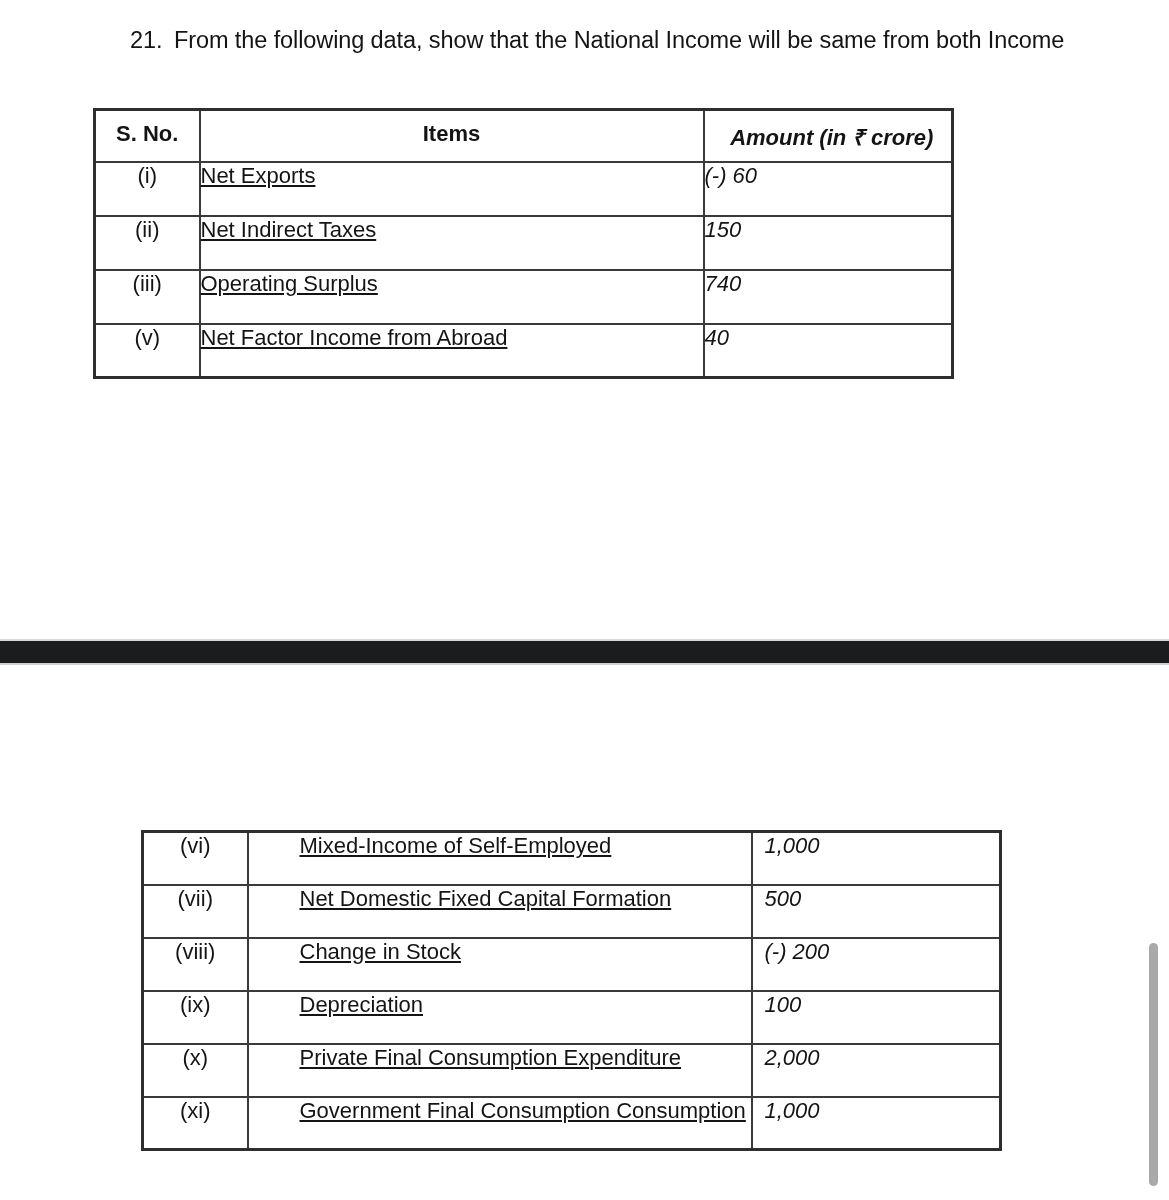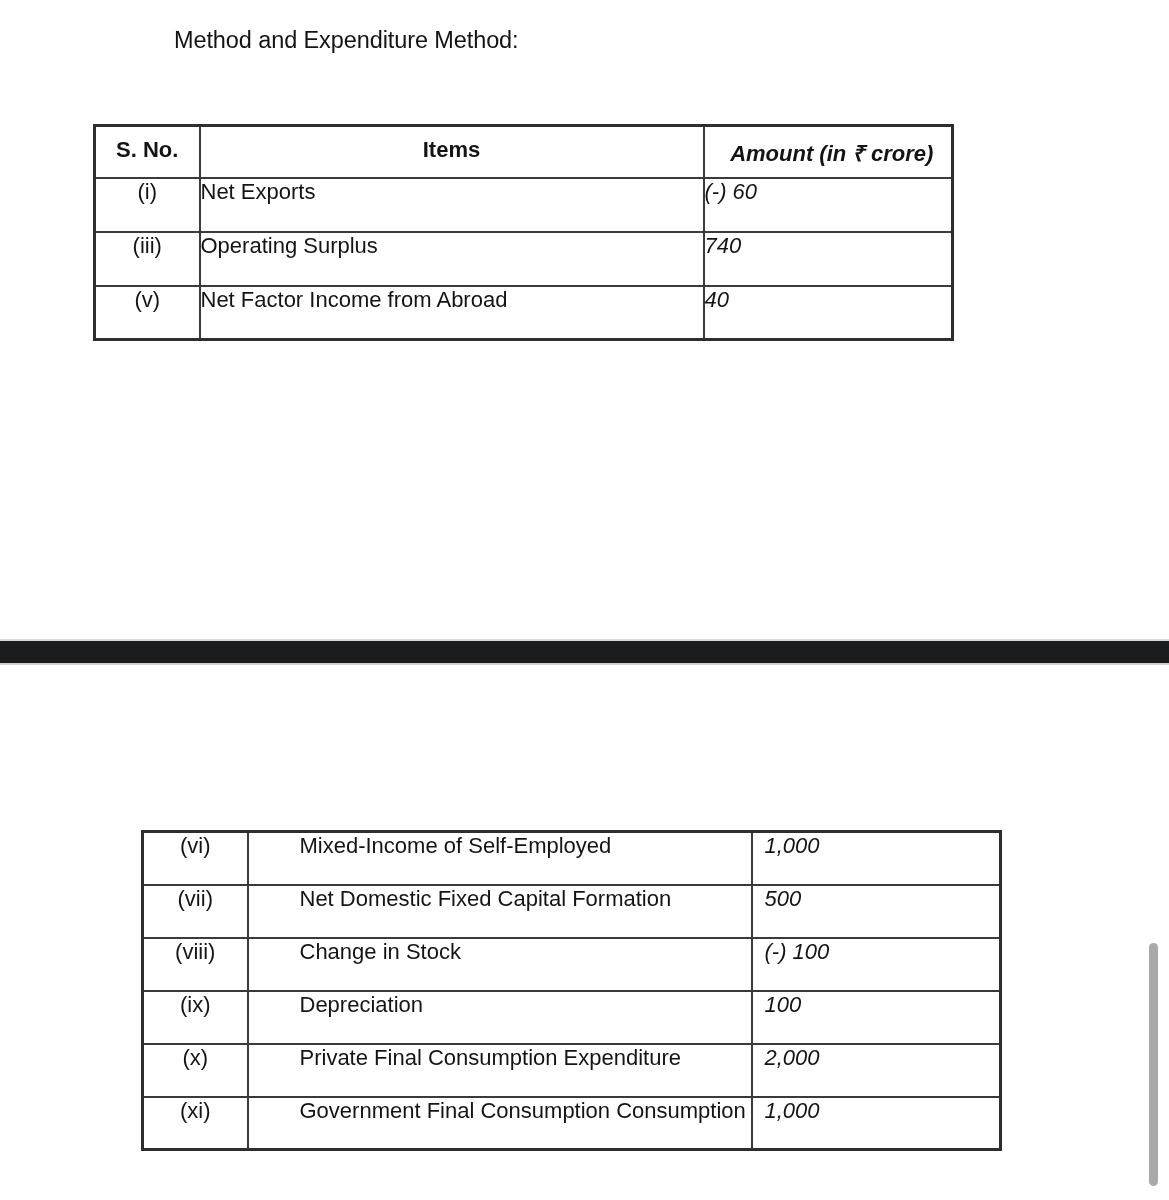--- a/index.html
+++ b/index.html
@@ -44,21 +44,21 @@
 
   
   .data-table {
     position: absolute;
     left: 93px;
     width: 858px;
     border-collapse: collapse;
     table-layout: fixed;
     background: #ffffff;
   }
-  #table-one { top: 124px; }
+  #table-one { top: 108px; }
   #table-two { top: 830px; margin-left: 48px; }
 
   .data-table col.c-sno   { width: 105px; }
   .data-table col.c-item  { width: 504px; }
   .data-table col.c-amt   { width: 249px; }
 
   .data-table td,
   .data-table th {
     border: 2px solid #3a3a3a;
     padding: 0;
@@ -107,20 +107,21 @@
   #table-one tr { height: 54px; }
   #table-one tr.hdr { height: 52px; }
   #table-two tr { height: 53px; }
 
   
   #table-two .cell-item { padding-left: 13px; }
   #table-two .cell-amt  { padding-left: 12px; }
 
   .item-inner {
     display: block;
+    text-decoration: underline;
   }
   #table-two .item-inner {
     padding-left: 38px;
   }
   #table-two tr:last-child .item-inner { padding-left: 38px; }
 
   
   .dark-band {
     position: absolute;
     left: 0;
@@ -160,23 +161,23 @@
     width: 9px;
     height: 243px;
     background: #a9a9a9;
     border-radius: 5px;
   }
 </style>
 </head>
 <body>
 
 <div class="question">
-  <div class="question-line cont">
-    <span class="q-number"></span>
-    <span class="q-text">Method and Expenditure Method:</span>
+  <div class="question-line">
+    <span class="q-number">21.</span>
+    <span class="q-text">From the following data, show that the National Income will be same from both Income</span>
   </div>
 </div>
 
 <table class="data-table" id="table-one">
   <colgroup>
     <col class="c-sno">
       <col class="c-item">
       <col class="c-amt">
   </colgroup>
   <tbody>
@@ -186,20 +187,27 @@
       <th class="cell-amt">Amount (in ₹ crore)</th>
     </tr>
     <tr>
       <td class="cell-sno">(i)</td>
       <td class="cell-item">
           <span class="item-inner">Net Exports</span>
         </td>
       <td class="cell-amt">(-) 60</td>
     </tr>
     <tr>
+      <td class="cell-sno">(ii)</td>
+      <td class="cell-item">
+          <span class="item-inner">Net Indirect Taxes</span>
+        </td>
+      <td class="cell-amt">150</td>
+    </tr>
+    <tr>
       <td class="cell-sno">(iii)</td>
       <td class="cell-item">
           <span class="item-inner">Operating Surplus</span>
         </td>
       <td class="cell-amt">740</td>
     </tr>
     <tr>
       <td class="cell-sno">(v)</td>
       <td class="cell-item">
           <span class="item-inner">Net Factor Income from Abroad</span>
@@ -230,21 +238,21 @@
       <td class="cell-item">
           <span class="item-inner">Net Domestic Fixed Capital Formation</span>
         </td>
       <td class="cell-amt">500</td>
     </tr>
     <tr>
       <td class="cell-sno">(viii)</td>
       <td class="cell-item">
           <span class="item-inner">Change in Stock</span>
         </td>
-      <td class="cell-amt">(-) 100</td>
+      <td class="cell-amt">(-) 200</td>
     </tr>
     <tr>
       <td class="cell-sno">(ix)</td>
       <td class="cell-item">
           <span class="item-inner">Depreciation</span>
         </td>
       <td class="cell-amt">100</td>
     </tr>
     <tr>
       <td class="cell-sno">(x)</td>

